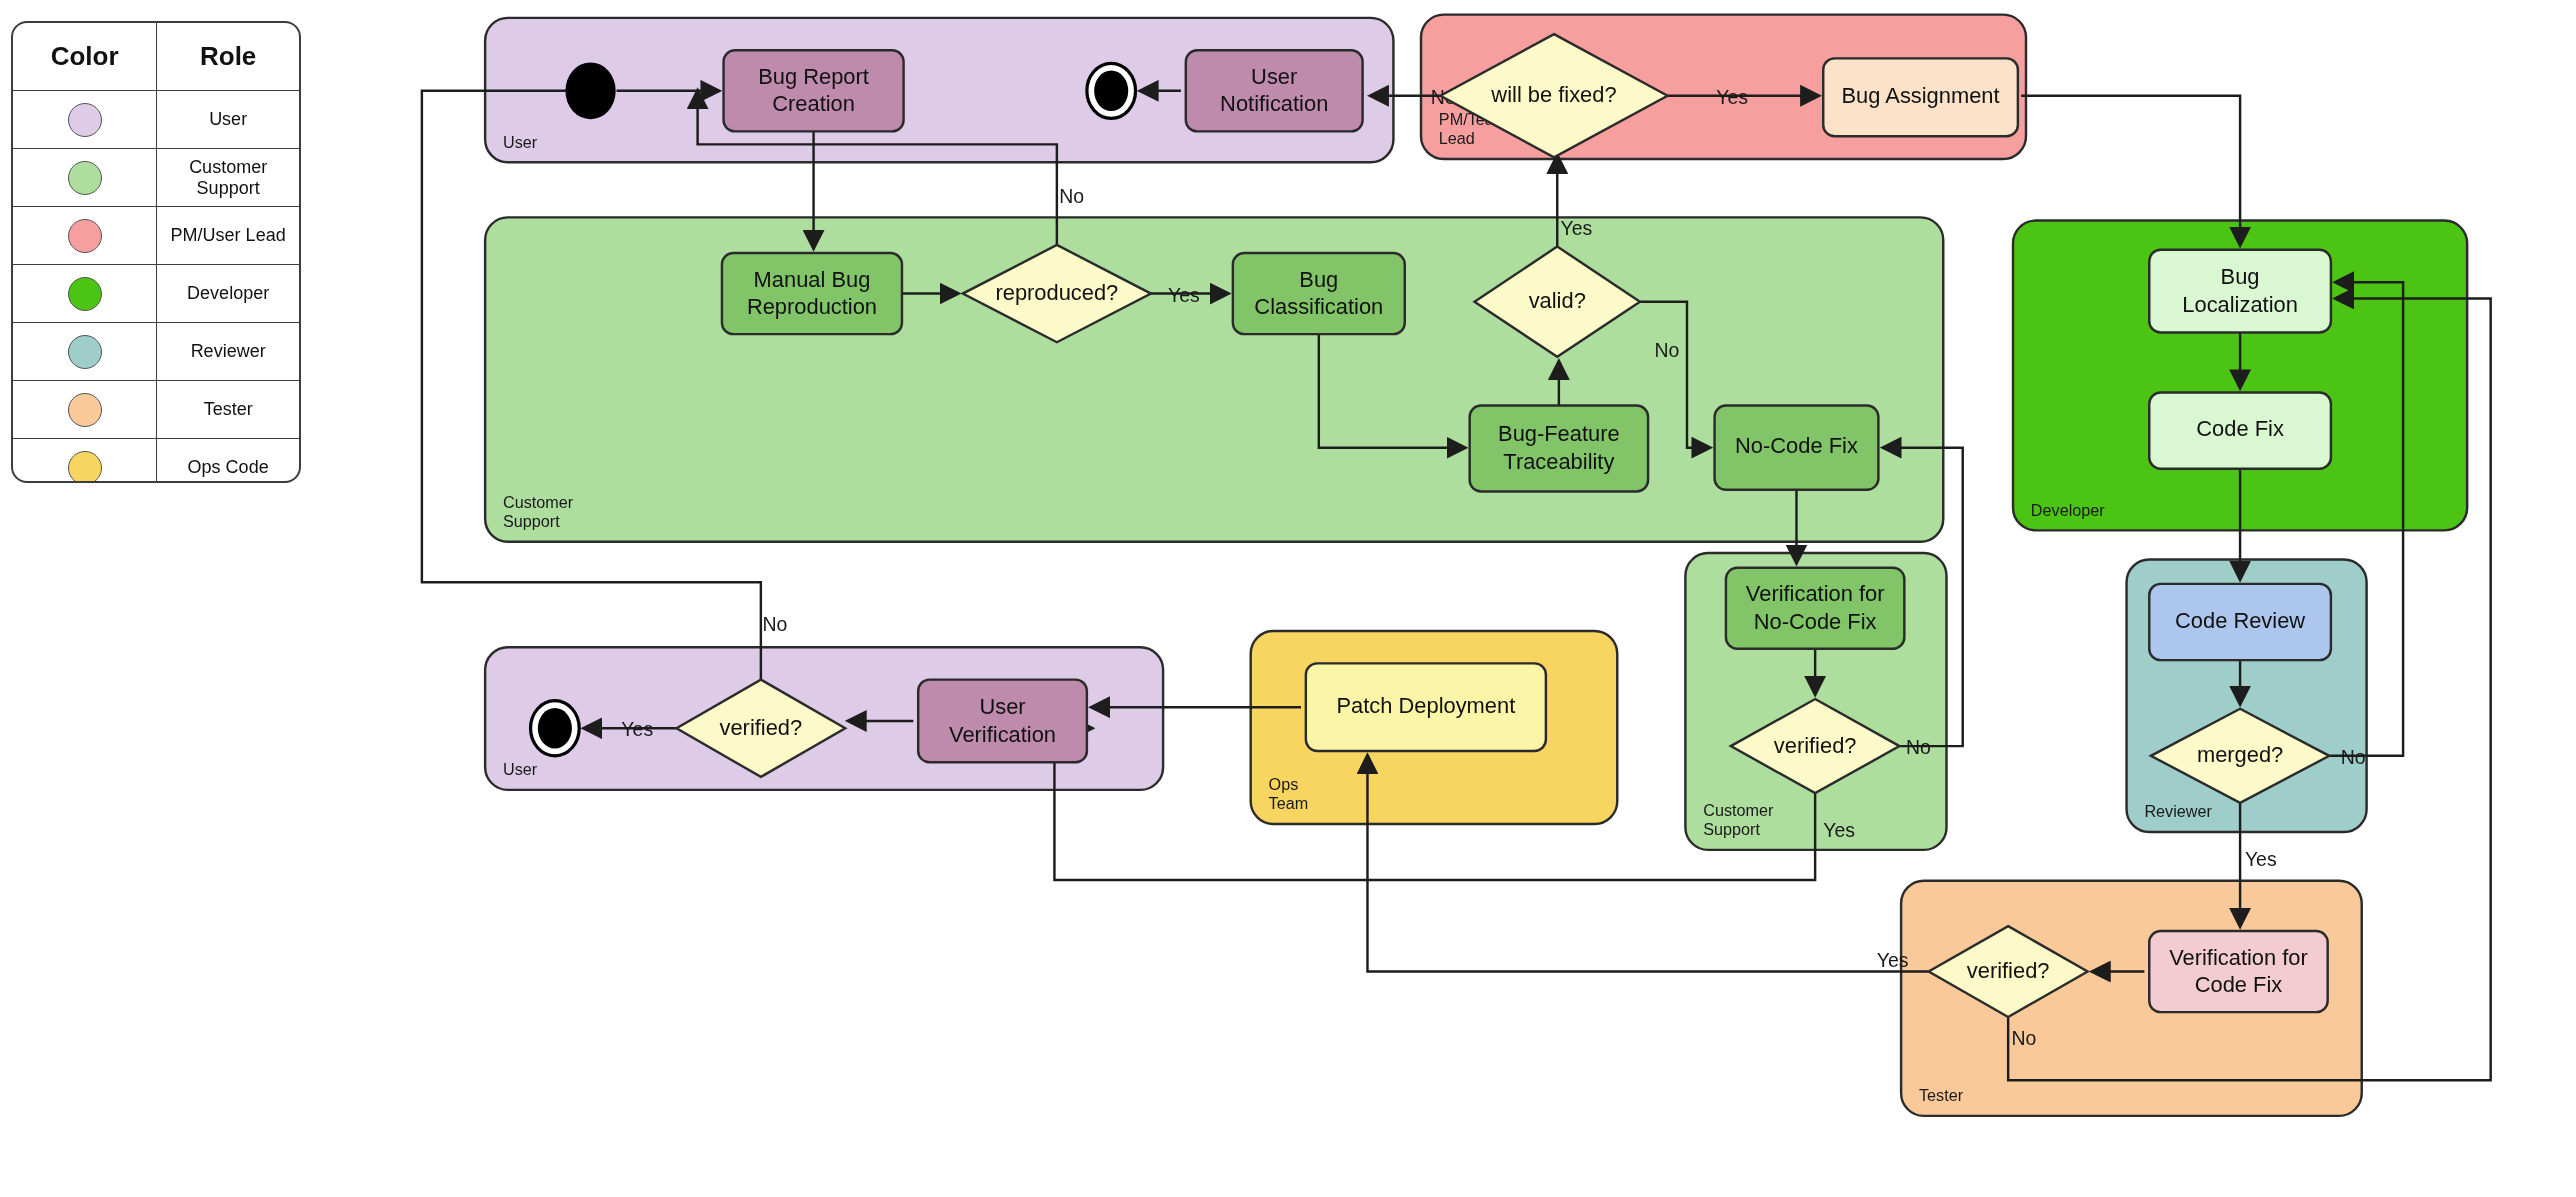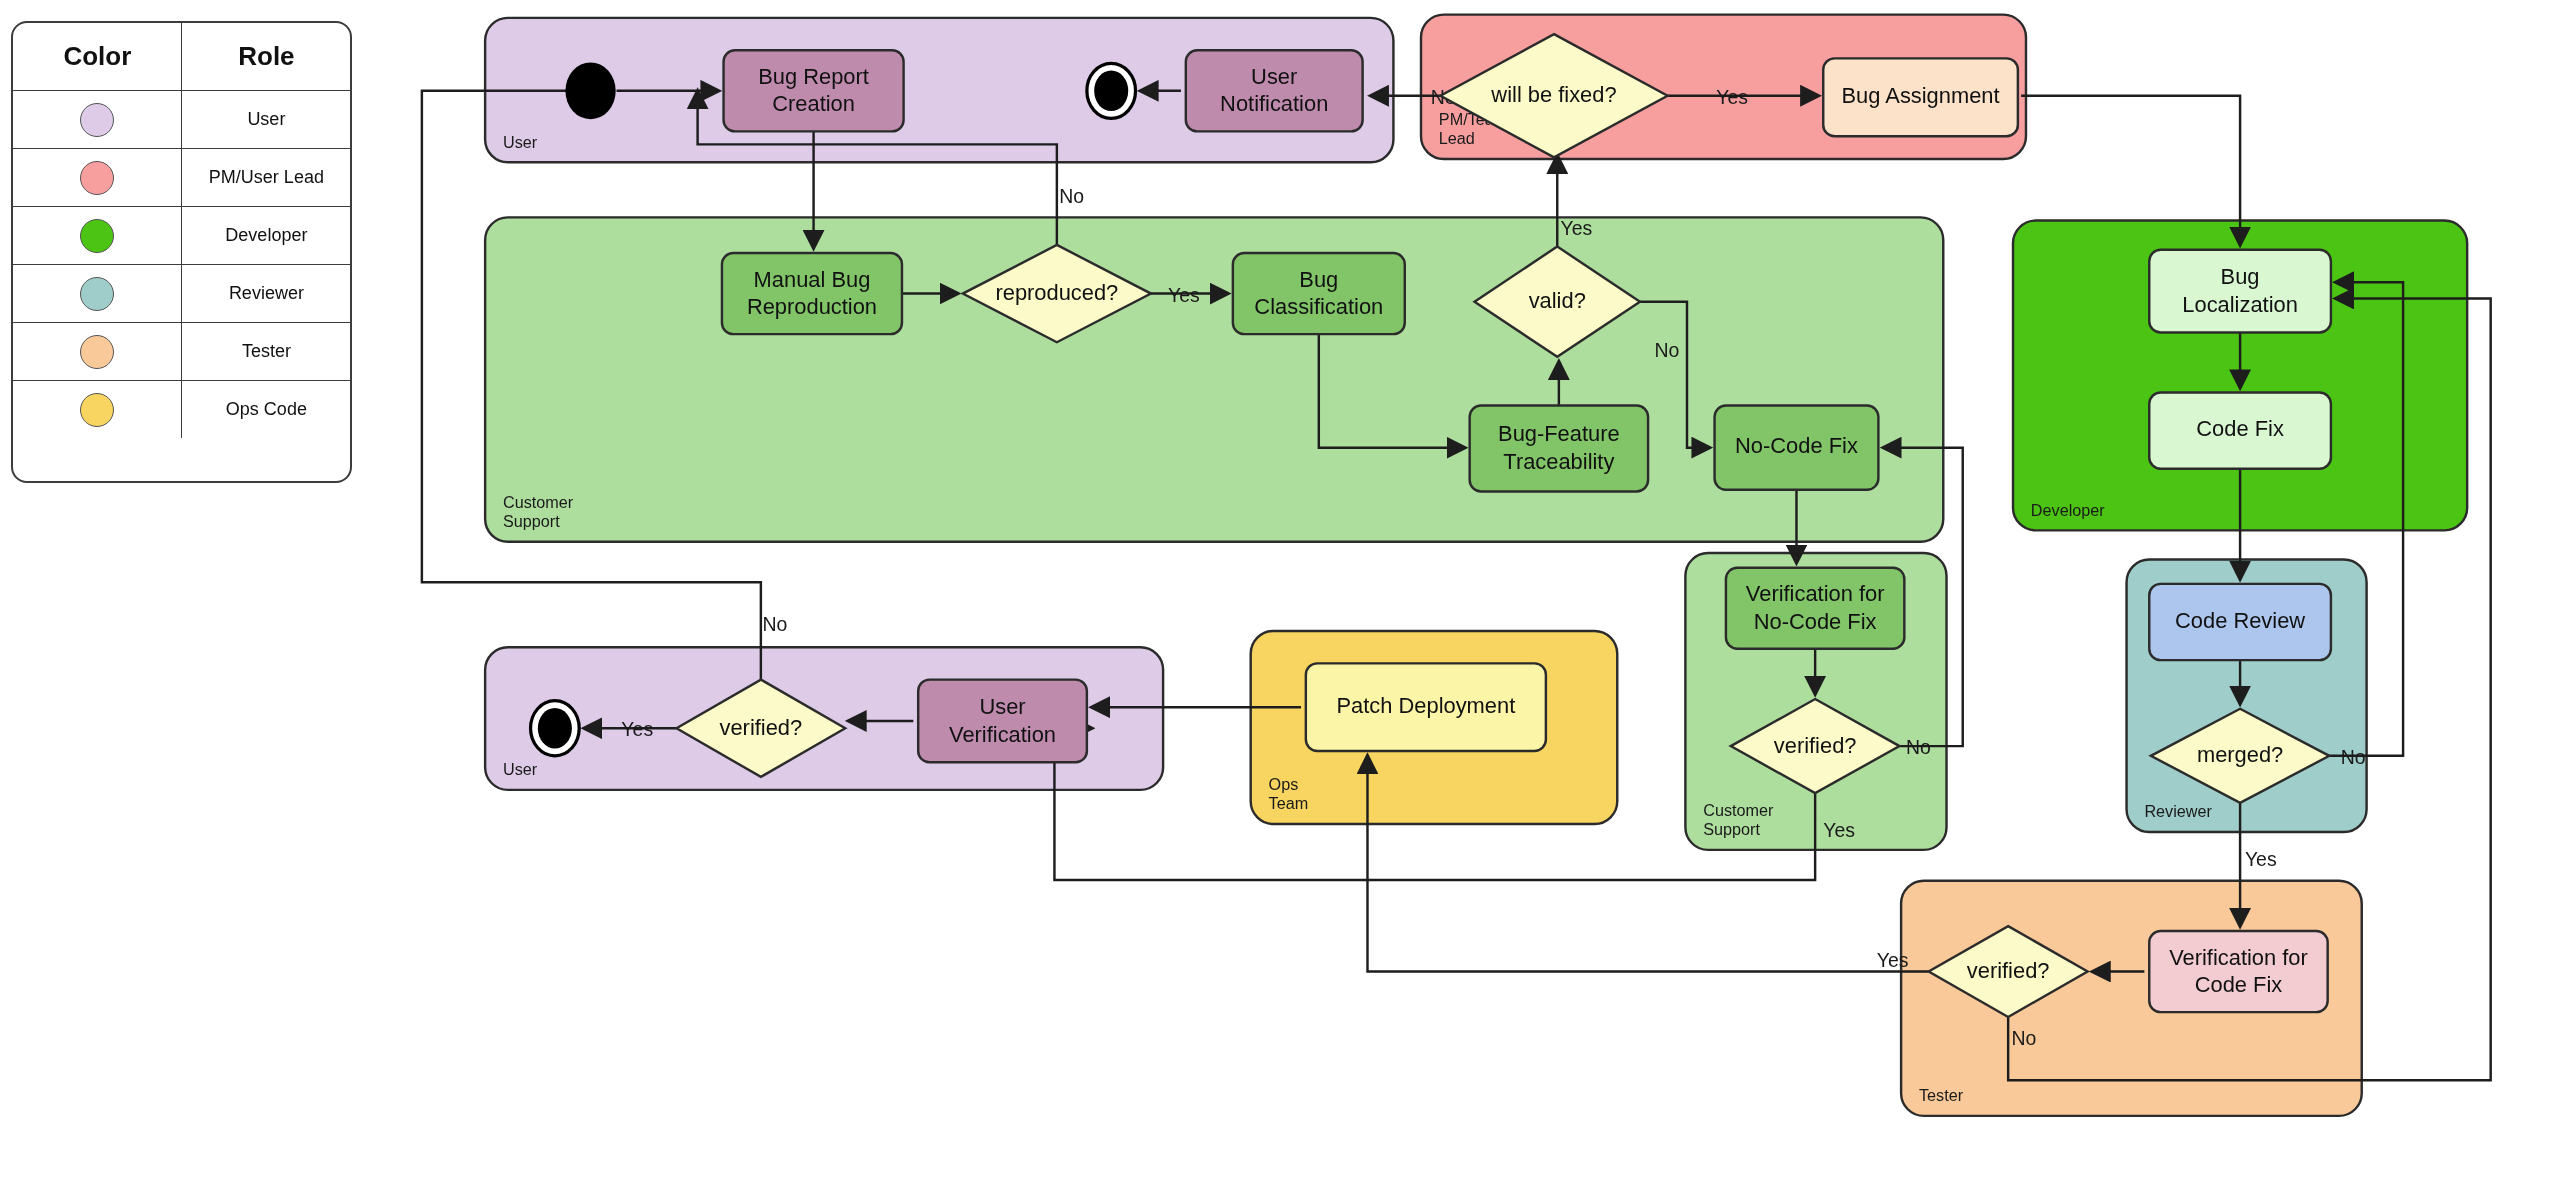--- a/index.html
+++ b/index.html
@@ -4,21 +4,21 @@
 <style>
   html,body{margin:0;padding:0;background:#ffffff;}
   body{width:2576px;height:1197px;overflow:hidden;font-family:"Liberation Sans",sans-serif;}
   #stage{position:relative;width:2576px;height:1197px;}
   svg#flow{position:absolute;left:0;top:0;width:2576px;height:1197px;}
   .lane-label{font-size:20px;fill:#1a1a1a;font-family:"Liberation Sans",sans-serif;}
   .node-label{font-size:27px;fill:#111111;font-family:"Liberation Sans",sans-serif;text-anchor:middle;dominant-baseline:middle;}
   .dec-label{font-size:27px;fill:#111111;font-family:"Liberation Sans",sans-serif;text-anchor:middle;dominant-baseline:middle;}
   .edge-label{font-size:24px;fill:#1a1a1a;font-family:"Liberation Sans",sans-serif;}
   .edge{fill:none;stroke:#1d1d1d;stroke-width:3;}
-  .legend-box{position:absolute;left:11.4px;top:21px;width:341px;height:462px;
+  .legend-box{position:absolute;left:11.4px;top:21px;width:290px;height:462px;
     border:2.4px solid #3c3c3c;border-radius:16px;background:#ffffff;box-sizing:border-box;overflow:hidden;}
   .legend-table{width:100%;border-collapse:collapse;table-layout:fixed;}
   .legend-table th{font-size:26px;font-weight:bold;color:#111;padding:18px 0;text-align:center;
     border-bottom:1.6px solid #3c3c3c;font-family:"Liberation Sans",sans-serif;}
   .legend-table th.c1{border-right:1.6px solid #3c3c3c;}
   .legend-table td{height:55px;text-align:center;border-bottom:1.6px solid #3c3c3c;
     font-size:18px;color:#111;font-family:"Liberation Sans",sans-serif;}
   .legend-table td.c1{border-right:1.6px solid #3c3c3c;width:50%;}
   .legend-table tr:last-child td{border-bottom:none;}
   .swatch{display:inline-block;width:32px;height:32px;border-radius:50%;border:1.6px solid #555;vertical-align:middle;}
@@ -35,20 +35,24 @@
           <th class="c1">Color</th>
           <th>Role</th>
         </tr>
       </thead>
       <tbody id="legend-body">
           <tr>
             <td class="c1"><span class="swatch" style="background: rgb(221, 203, 232);"></span></td>
             <td>User</td>
           </tr>
           <tr>
+            <td class="c1"><span class="swatch" style="background: rgb(174, 222, 158);"></span></td>
+            <td>Customer Support</td>
+          </tr>
+          <tr>
             <td class="c1"><span class="swatch" style="background: rgb(247, 159, 159);"></span></td>
             <td>PM/User Lead</td>
           </tr>
           <tr>
             <td class="c1"><span class="swatch" style="background: rgb(76, 196, 19);"></span></td>
             <td>Developer</td>
           </tr>
           <tr>
             <td class="c1"><span class="swatch" style="background: rgb(159, 205, 201);"></span></td>
             <td>Reviewer</td>

